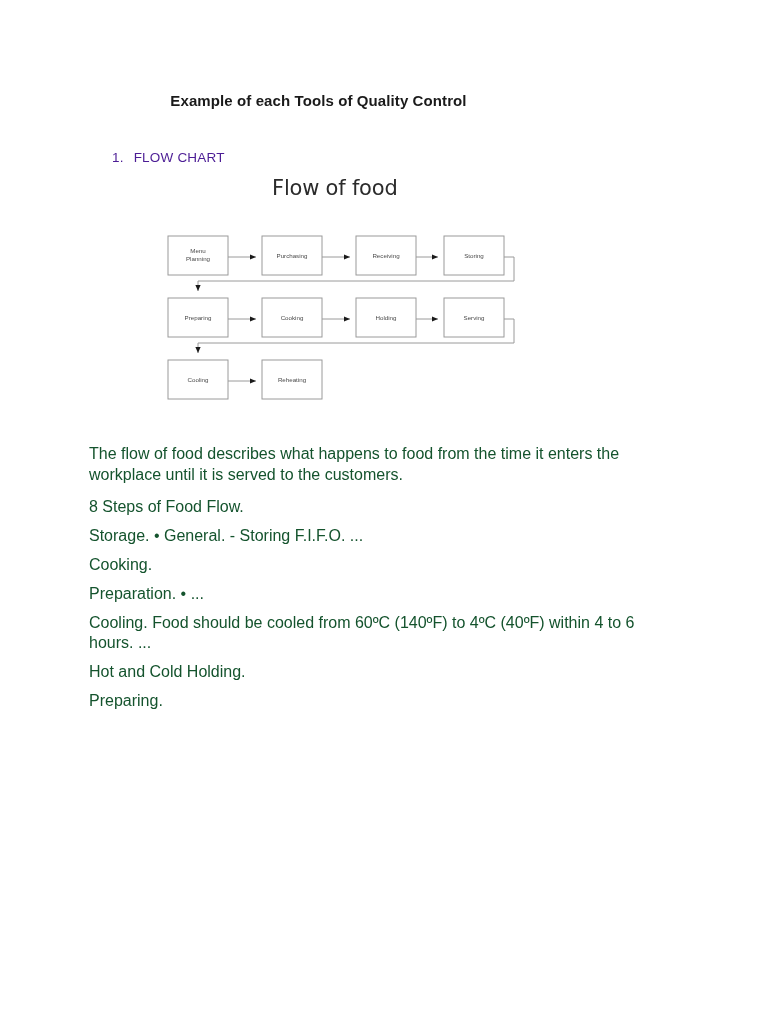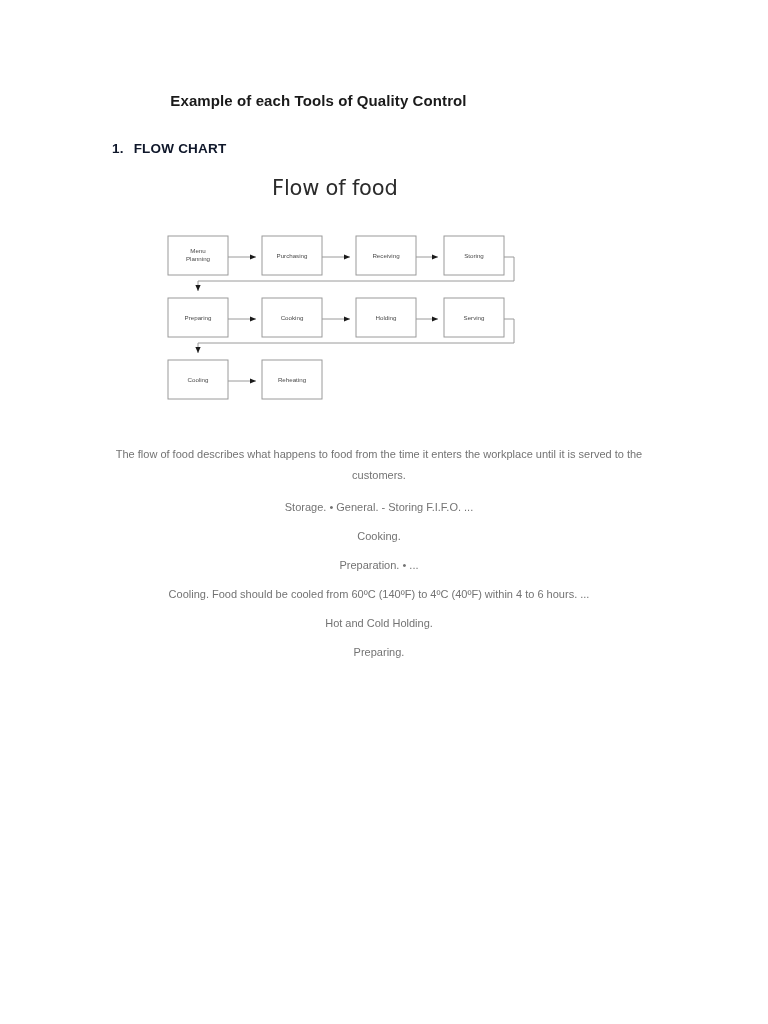--- a/index.html
+++ b/index.html
@@ -31,25 +31,25 @@
     text-align: center;
     font-size: 15px;
     font-weight: bold;
     letter-spacing: 0.1px;
     color: #1a1a1a;
   }
 
   
   .section-heading {
     position: absolute;
-    top: 141px;
+    top: 150px;
     left: 112px;
     font-size: 13.5px;
-    font-weight: bold;
-    color: #0f172a;
+    font-weight: normal;
+    color: #4c1d95;
     letter-spacing: 0.2px;
   }
   .section-heading .num { margin-right: 10px; }
 
   
   .figure {
     position: absolute;
     top: 176px;
     left: 160px;
     width: 380px;
@@ -87,24 +87,23 @@
     fill: #4a4a4a;
     text-anchor: middle;
   }
 
   
   .body-copy {
     position: absolute;
     top: 444px;
     left: 89px;
     width: 580px;
-    font-size: 11px;
+    font-size: 16px;
     line-height: 20px;
-    color: #737373;
-    text-align: center;
+    color: #14532d;
   }
   .body-copy p {
     margin: 0 0 9px 0;
   }
   .body-copy p.para-lead {
     margin-bottom: 12px;
     line-height: 20.5px;
   }
 </style>
 </head>
@@ -173,20 +172,21 @@
       <rect class="flow-box" x="102" y="128" width="60" height="39"></rect>
       <text class="flow-label" x="132" y="150">Reheating</text>
 
       <line class="flow-line" x1="68" y1="149" x2="96" y2="149" marker-end="url(#ah)"></line>
 
     </svg>
   </div>
 
   <div class="body-copy">
     <p class="para-lead">The flow of food describes what happens to food from the time it enters the workplace until it is served to the customers.</p>
+    <p>8 Steps of Food Flow.</p>
     <p>Storage. • General. - Storing F.I.F.O. ...</p>
     <p>Cooking.</p>
     <p>Preparation. • ...</p>
     <p>Cooling. Food should be cooled from 60ºC (140ºF) to 4ºC (40ºF) within 4 to 6 hours. ...</p>
     <p>Hot and Cold Holding.</p>
     <p>Preparing.</p>
   </div>
 
 </div>
 

